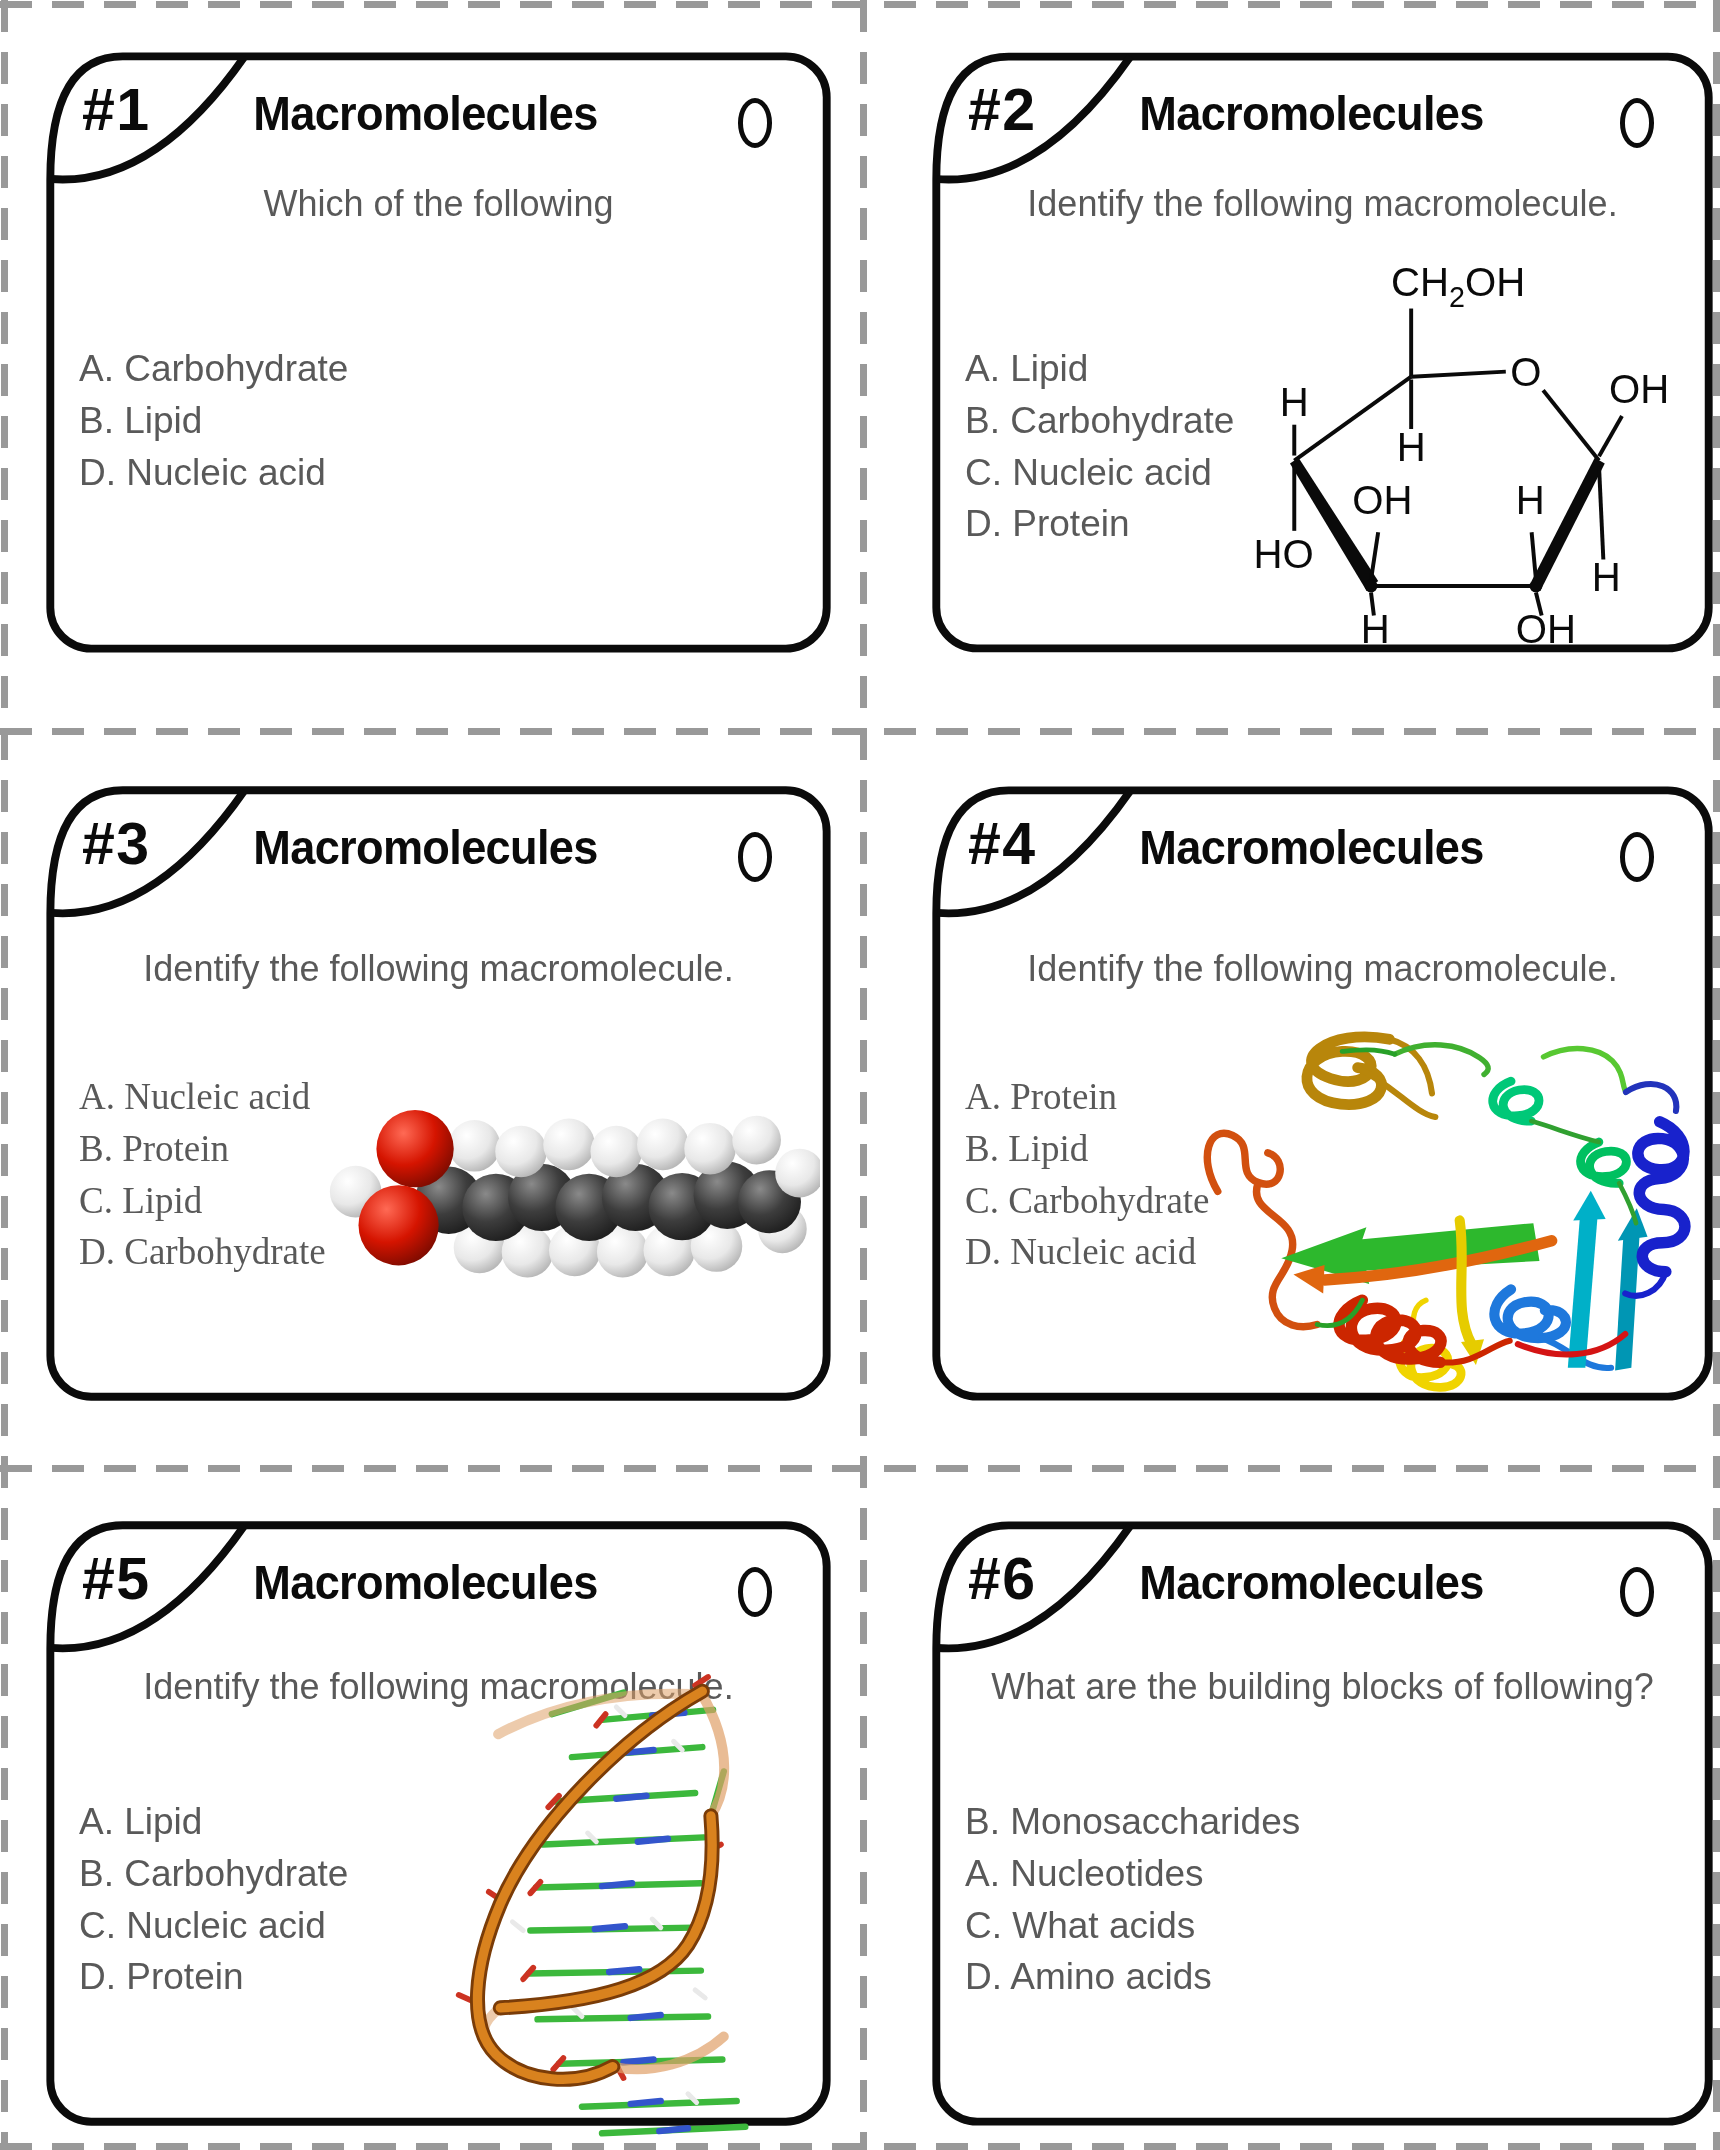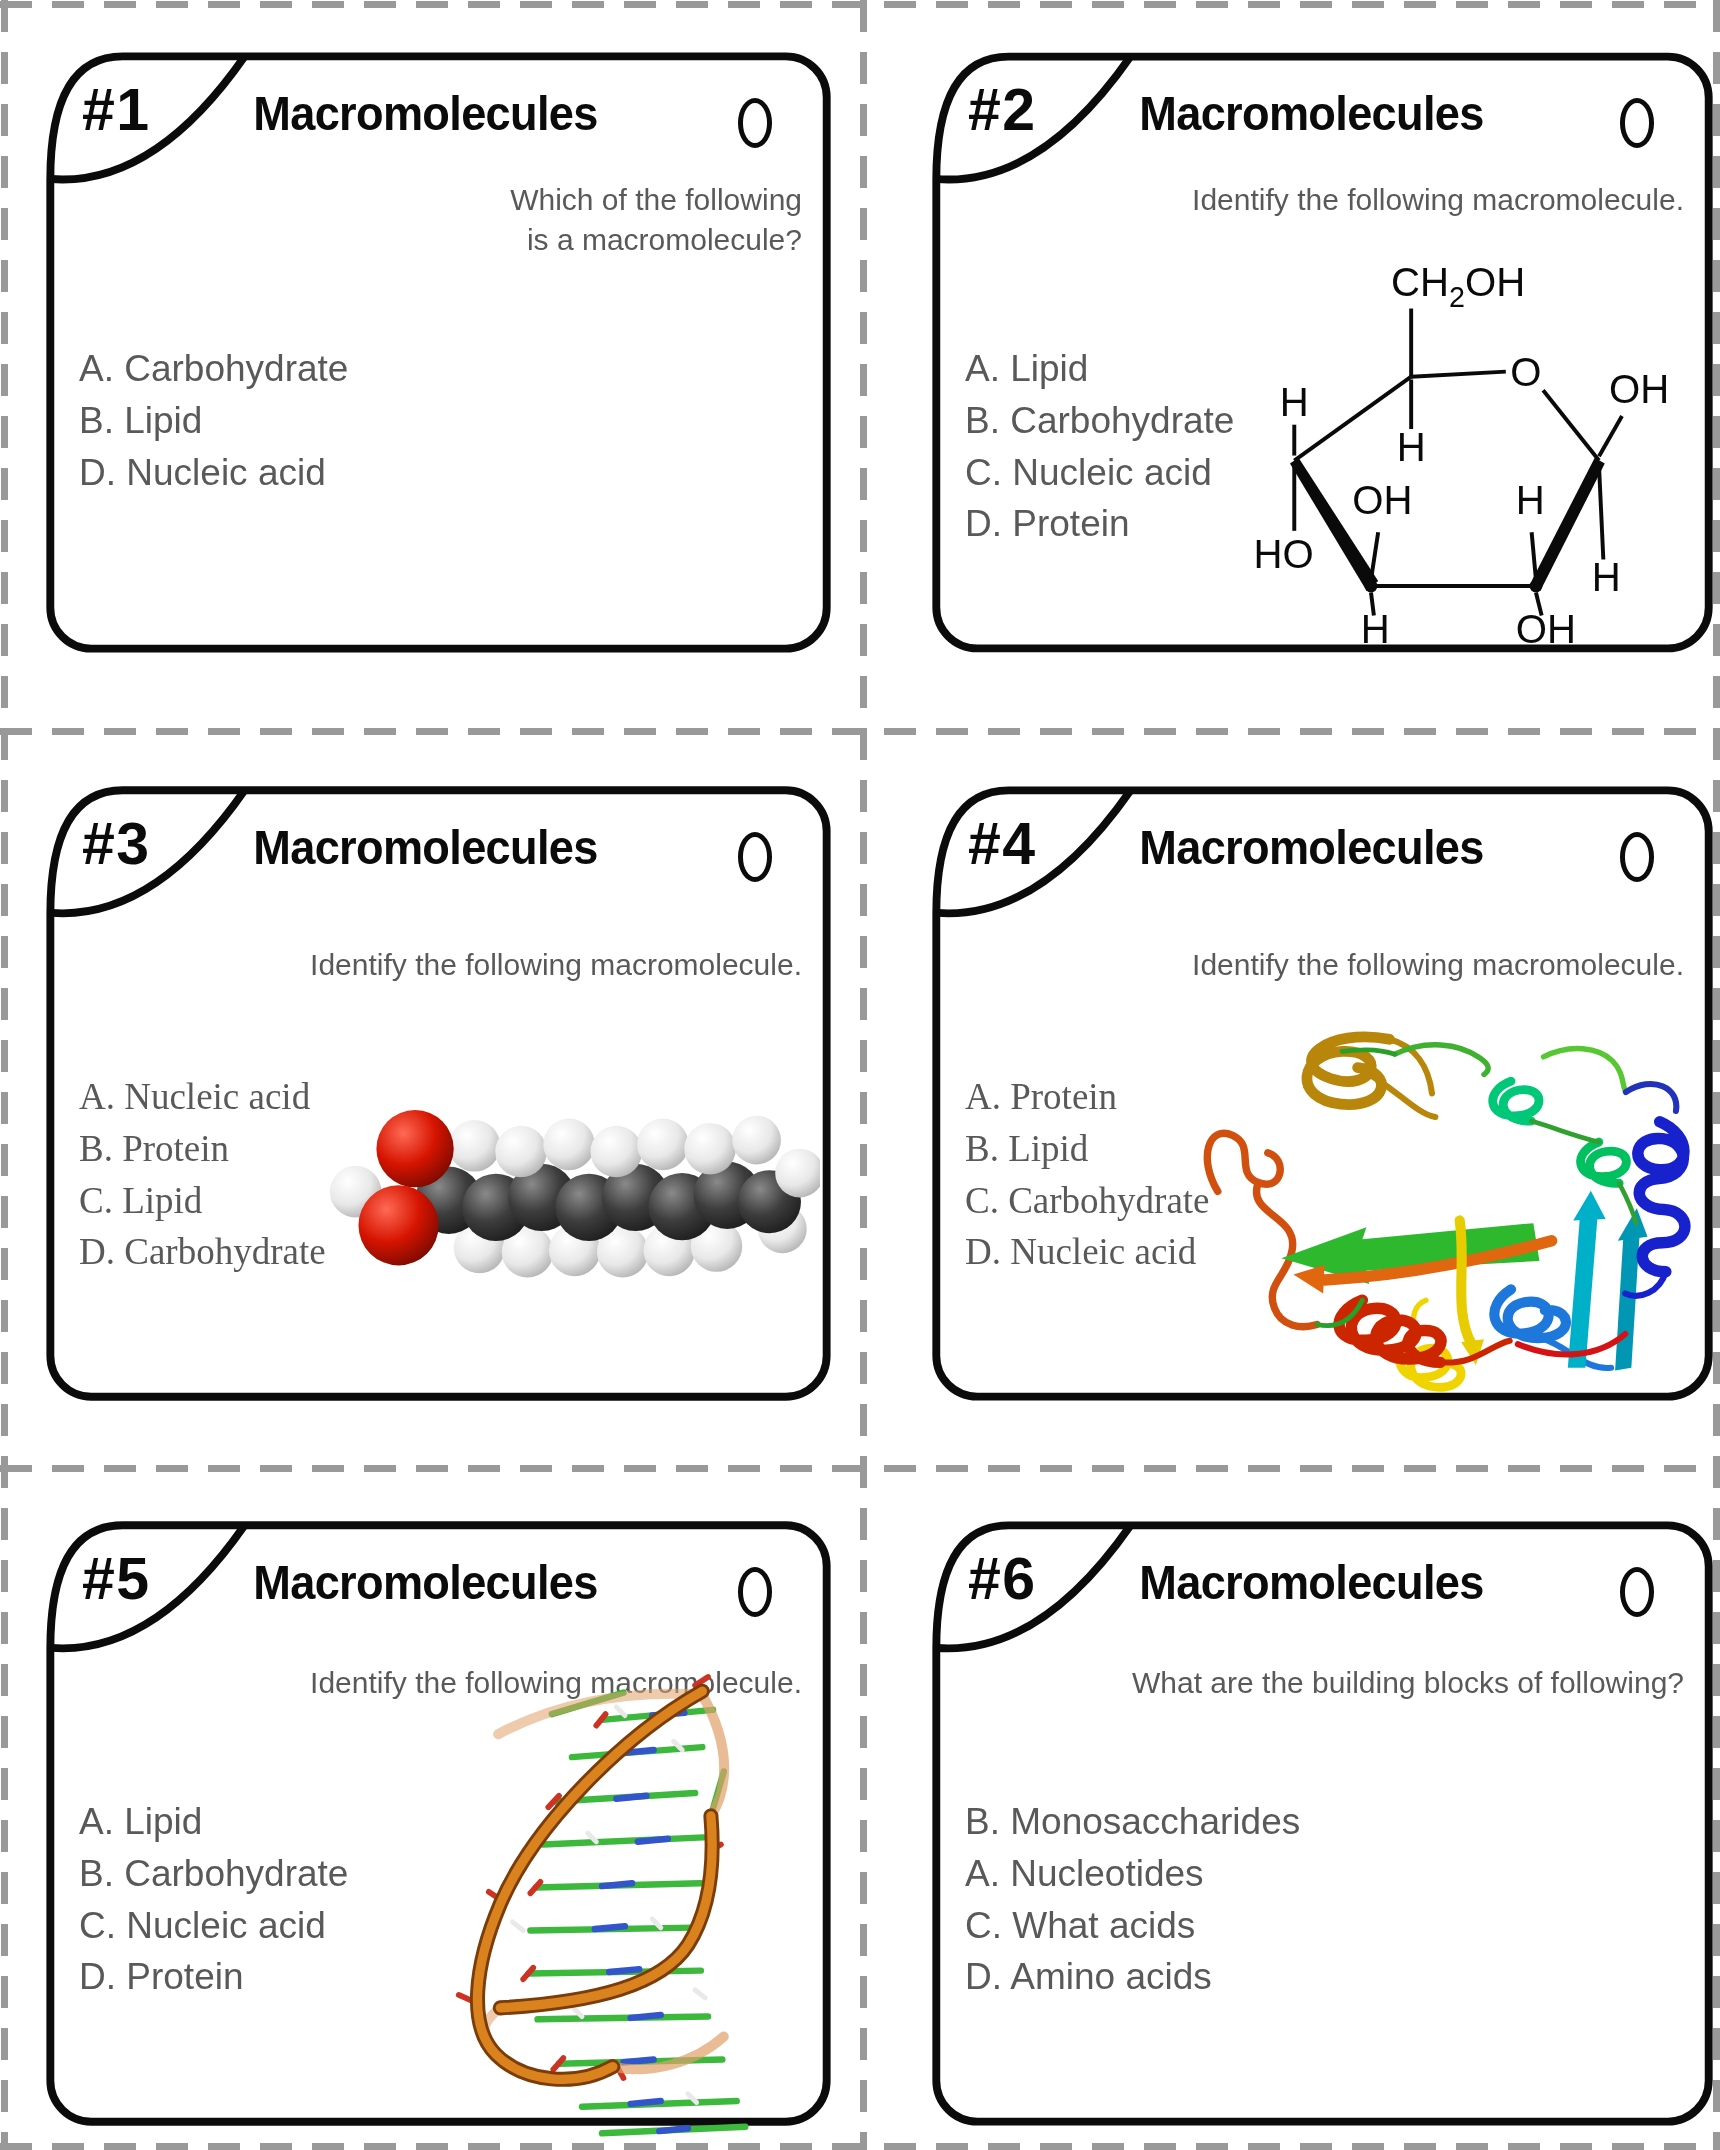--- a/index.html
+++ b/index.html
@@ -12,22 +12,22 @@
   .card{position:absolute;background:#ffffff;}
   .card-border{position:absolute;left:0;top:0;width:100%;height:100%;overflow:visible;}
   .card-border path{fill:none;stroke:#0b0b0b;stroke-width:11px;stroke-linejoin:round;}
   .card-num{position:absolute;left:36px;top:24.4px;font-size:59px;font-weight:bold;
             color:#0b0b0b;letter-spacing:1.4px;}
   .card-title{position:absolute;left:179px;top:34px;width:401px;text-align:center;
               font-size:48px;font-weight:bold;color:#0b0b0b;letter-spacing:-0.7px;
               transform:scaleX(.94);}
   .punch{position:absolute;right:59px;top:46px;width:24.4px;height:40px;
          border:5.7px solid #0b0b0b;border-radius:50%;}
-  .question{position:absolute;left:29px;right:29px;text-align:right;color:#595959;
-            font-size:30px;line-height:1.32;}
+  .question{position:absolute;left:29px;right:29px;text-align:center;color:#595959;
+            font-size:36px;line-height:1.32;}
   .r1 .question{top:128px;}
   .r2 .question{top:159px;}
   .r3 .question{top:142px;}
   .options{position:absolute;left:33px;color:#595959;font-size:37px;line-height:1.4;}
   .r1 .options{top:291px;}
   .r2 .options{top:285px;font-family:Liberation Serif, serif;}
   .r3 .options{top:275px;}
   .fig{position:absolute;}
   .chem text{font-family:"Liberation Sans",sans-serif;font-size:56px;fill:#0a0a0a;}
   .chem line,.chem path{stroke:#0a0a0a;stroke-width:5.5px;}
@@ -48,21 +48,20 @@
   <div class="card r1" style="left:46px;top:52px;width:785px;height:601px">
     <svg class="card-border" viewBox="0 0 1095 838">
       <path class="outline" d="M 107 6 L 1032 6 A 57 57 0 0 1 1089 63 L 1089 775 A 57 57 0 0 1 1032 832 L 63 832 A 57 57 0 0 1 6 775 L 6 178 Q 6 6 107 6 Z"></path>
         <path class="pocket" d="M 277 6 Q 150 188 7 177"></path>
     </svg>
     <div class="card-num">#1</div>
     <div class="card-title">Macromolecules</div>
     <div class="punch"></div>
     <div class="question">
       <div>Which of the following</div>
-      <div>is a macromolecule?</div>
     </div>
     <div class="options">
       <div>A. Carbohydrate</div>
       <div>B. Lipid</div>
       <div>D. Nucleic acid</div>
     </div>
   </div>
 
   <div class="card r1" style="left:932px;top:52px;width:781px;height:601px">
     <svg class="card-border" viewBox="0 0 1090 838">

